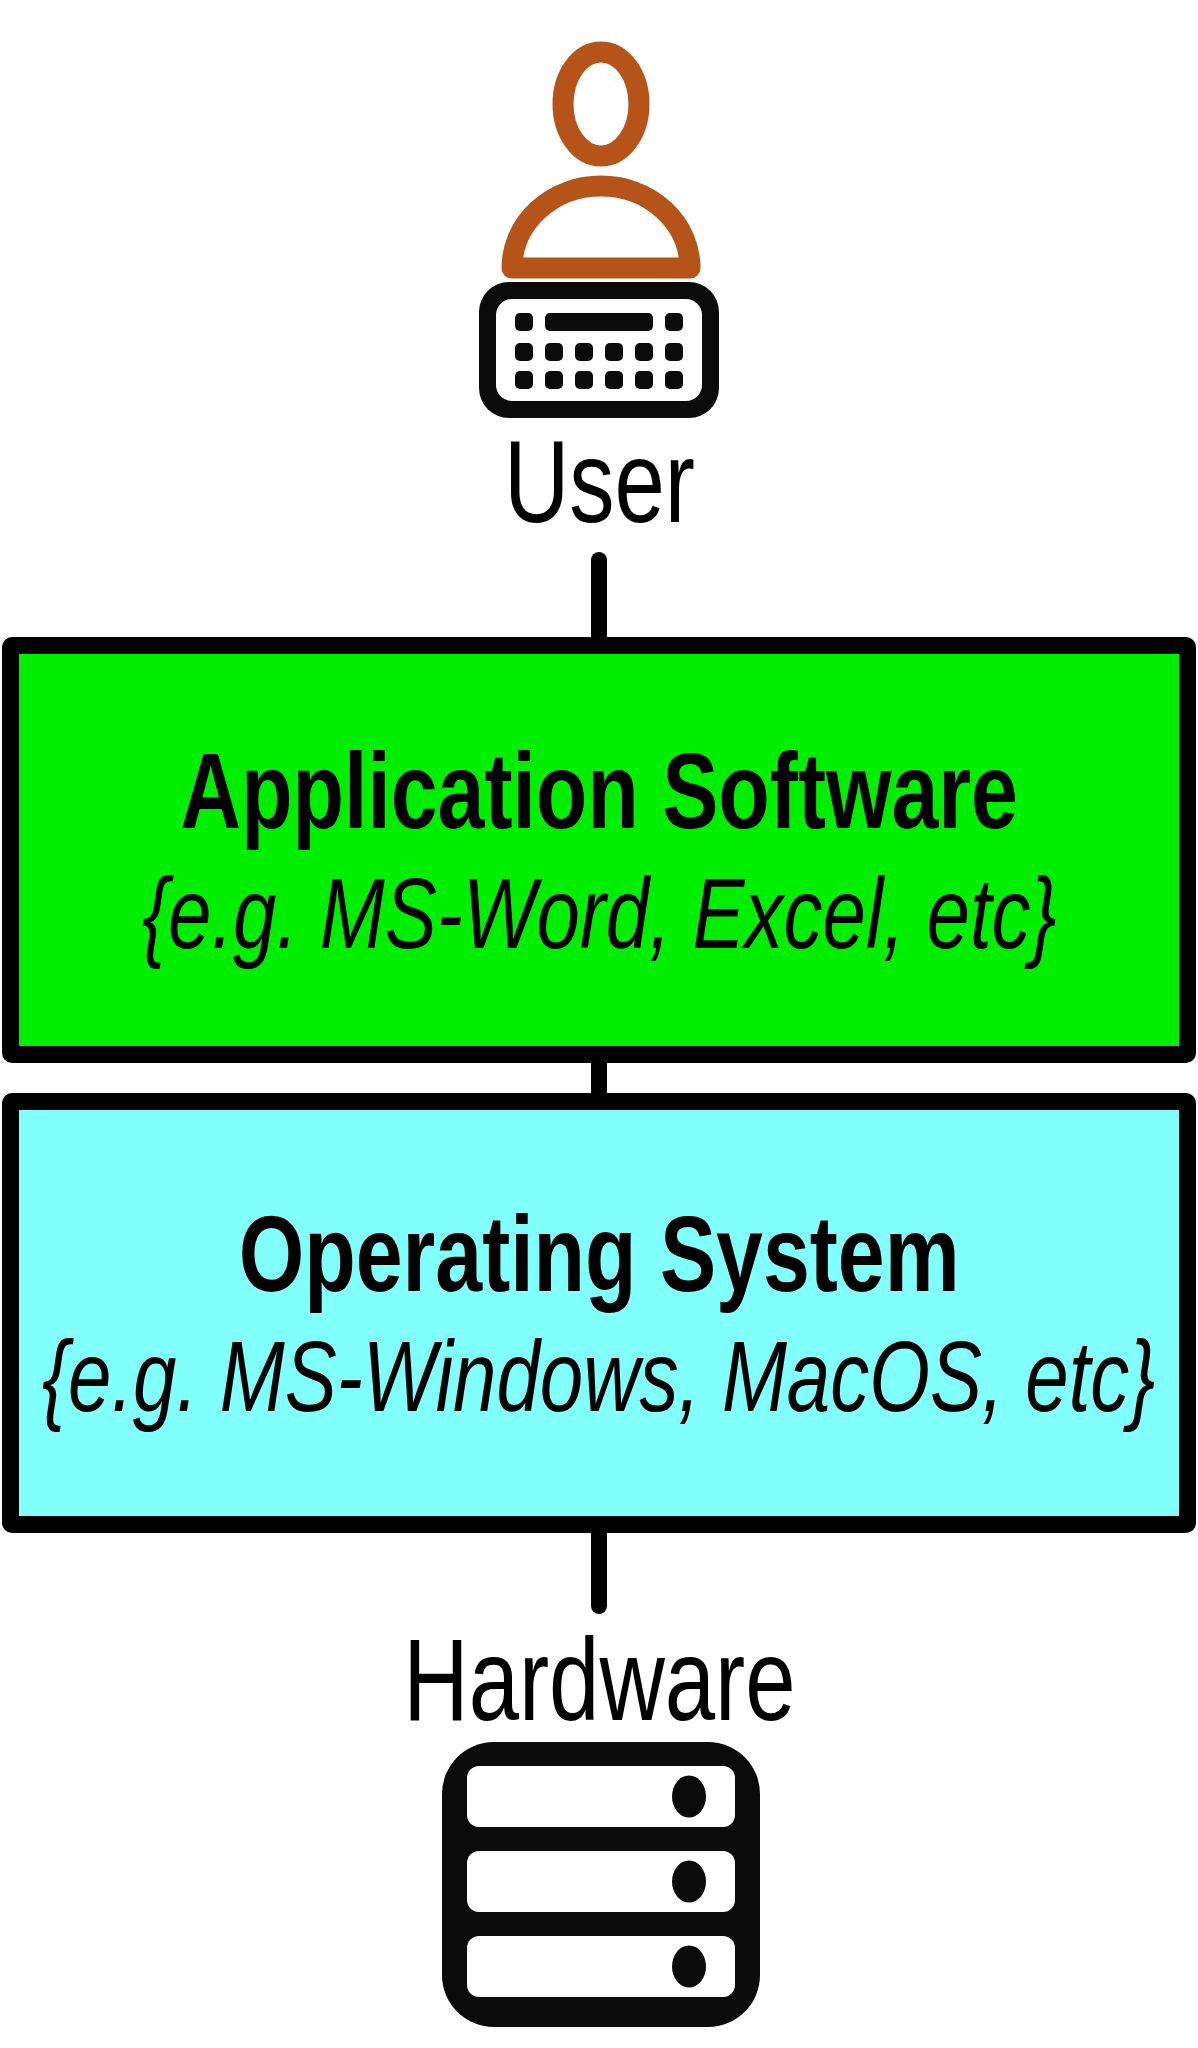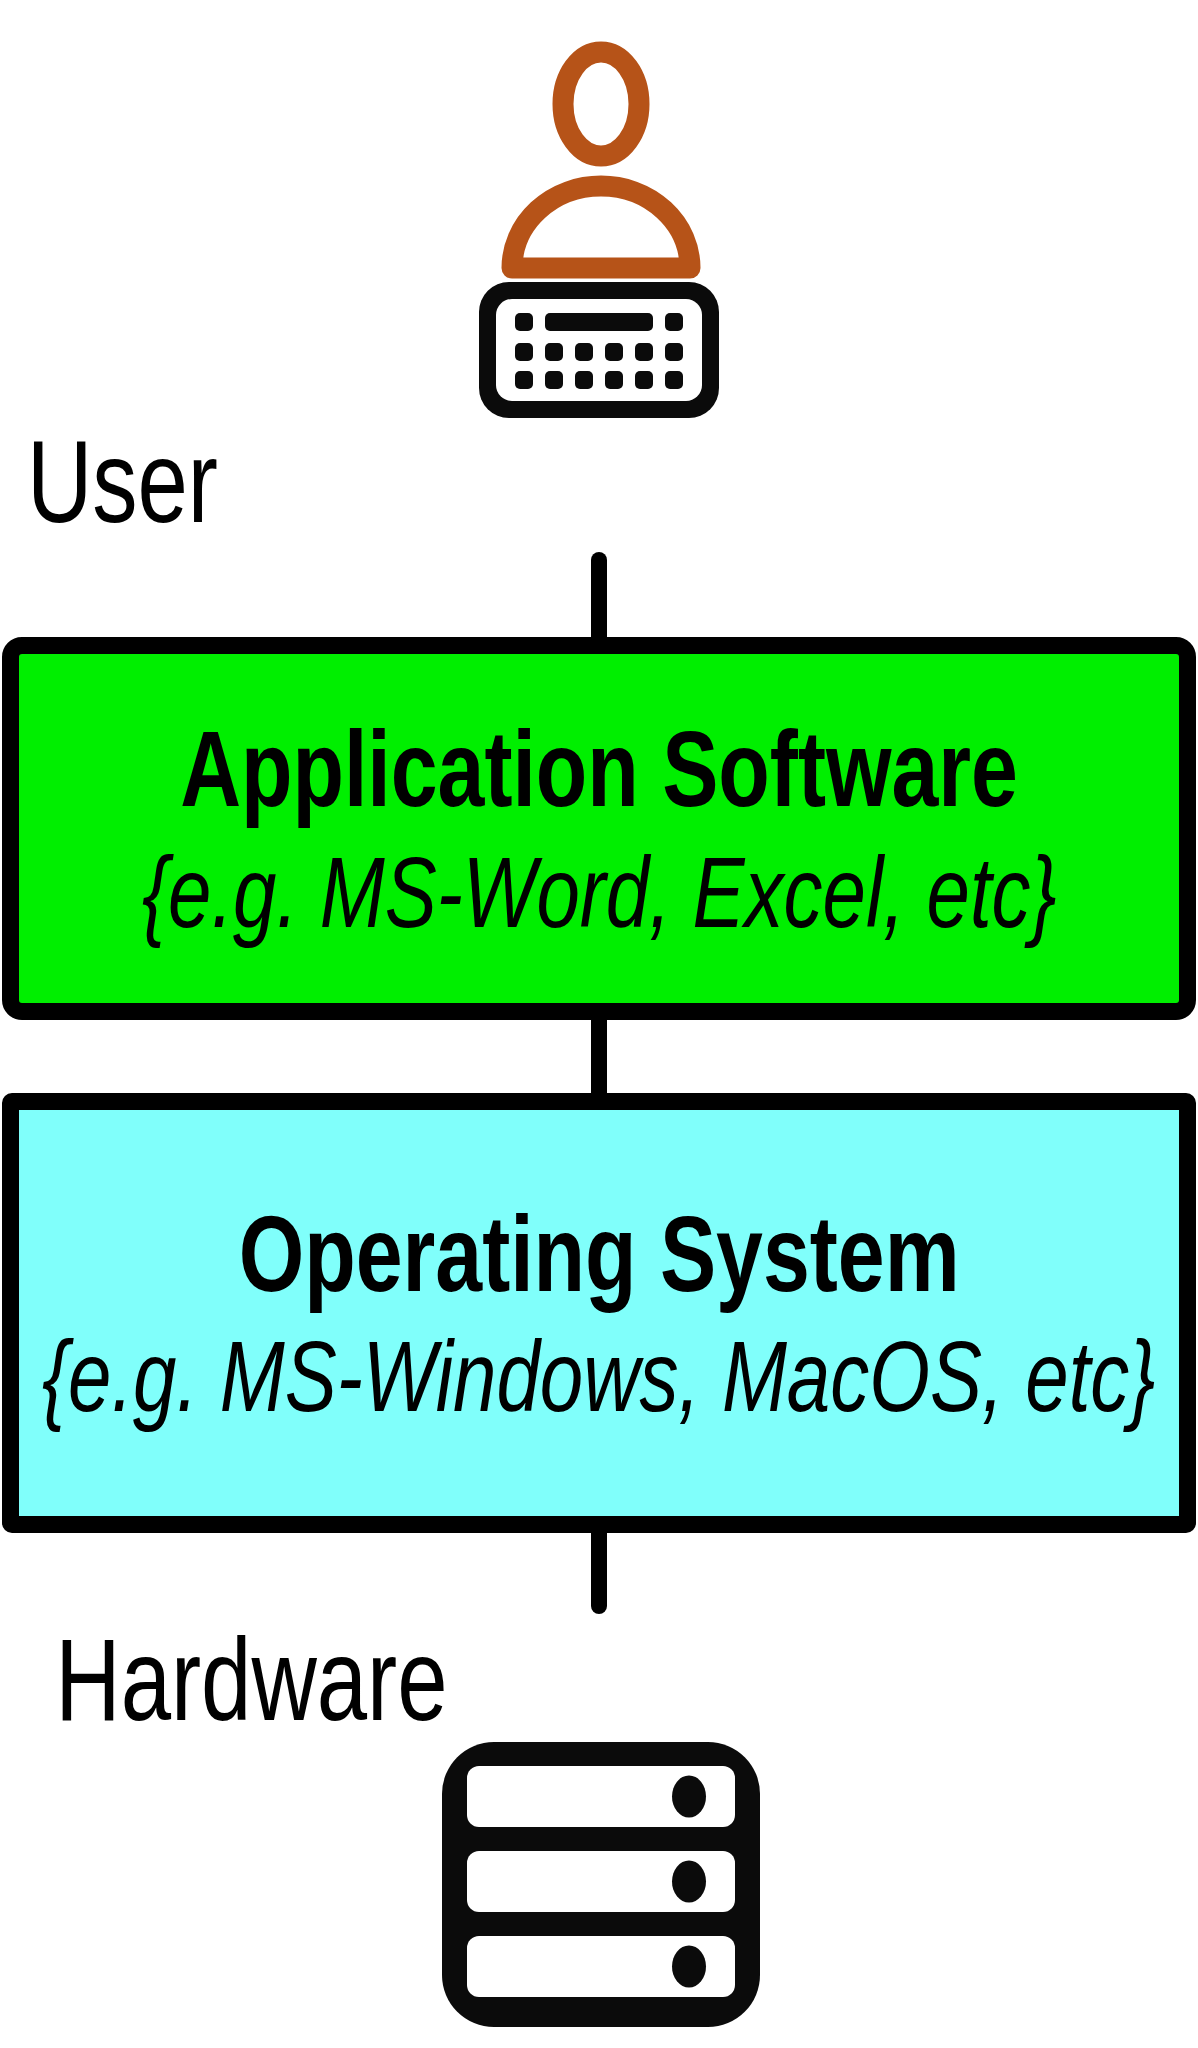--- a/index.html
+++ b/index.html
@@ -10,21 +10,21 @@
     background: #ffffff;
     overflow: hidden;
     font-family: "Liberation Sans", sans-serif;
     color: #000000;
   }
   .cx {
     position: absolute;
     left: 0;
     right: 0;
     display: flex;
-    justify-content: flex-start;
+    justify-content: center;
   }
   .node-label {
     font-size: 116px;
     font-weight: 400;
     line-height: 1;
     white-space: nowrap;
     transform: scaleX(0.78);
     transform-origin: center;
   }
   .connector {
@@ -104,21 +104,21 @@
       <rect x="126" y="89" width="18" height="18" rx="5" fill="currentColor"></rect>
       <rect x="156" y="89" width="18" height="18" rx="5" fill="currentColor"></rect>
       <rect x="186" y="89" width="18" height="18" rx="5" fill="currentColor"></rect>
     </svg>
   </div>
 
   <div class="cx" style="top:424px;">
     <div class="node-label">User</div>
   </div>
 
-  <div class="layer-box" style="top: 637px; height: 383px; background-color: rgb(0, 239, 0); border-radius: 20px;">
+  <div class="layer-box" style="top: 637px; height: 426px; background-color: rgb(0, 239, 0);">
     <div class="layer-title">Application Software</div>
     <div class="layer-subtitle">{e.g. MS-Word, Excel, etc}</div>
   </div>
 
   <div class="layer-box" style="top: 1093px; height: 440px; background-color: rgb(128, 255, 251);">
     <div class="layer-title">Operating System</div>
     <div class="layer-subtitle">{e.g. MS-Windows, MacOS, etc}</div>
   </div>
 
   <div class="cx" style="top:1622px;">

